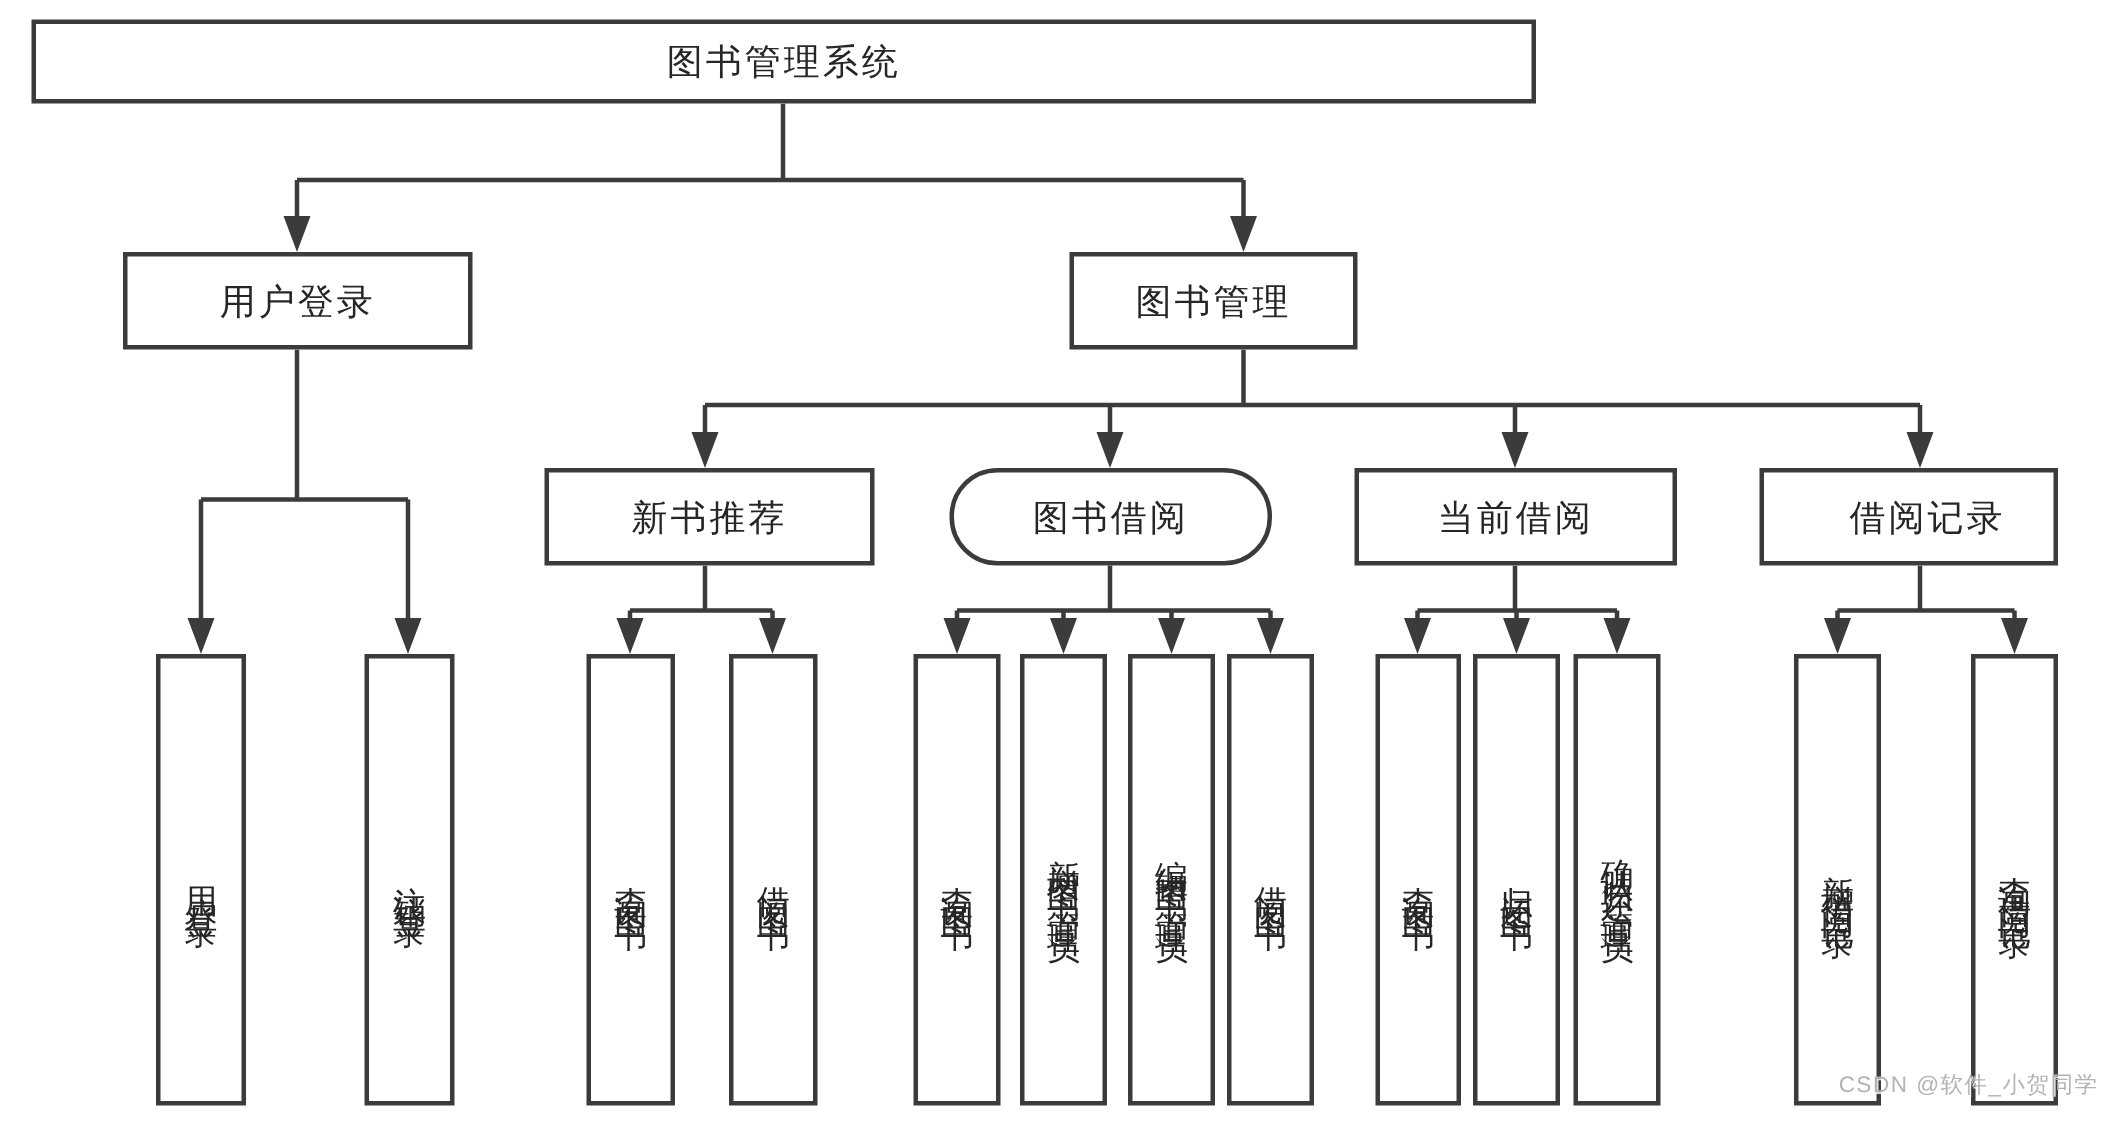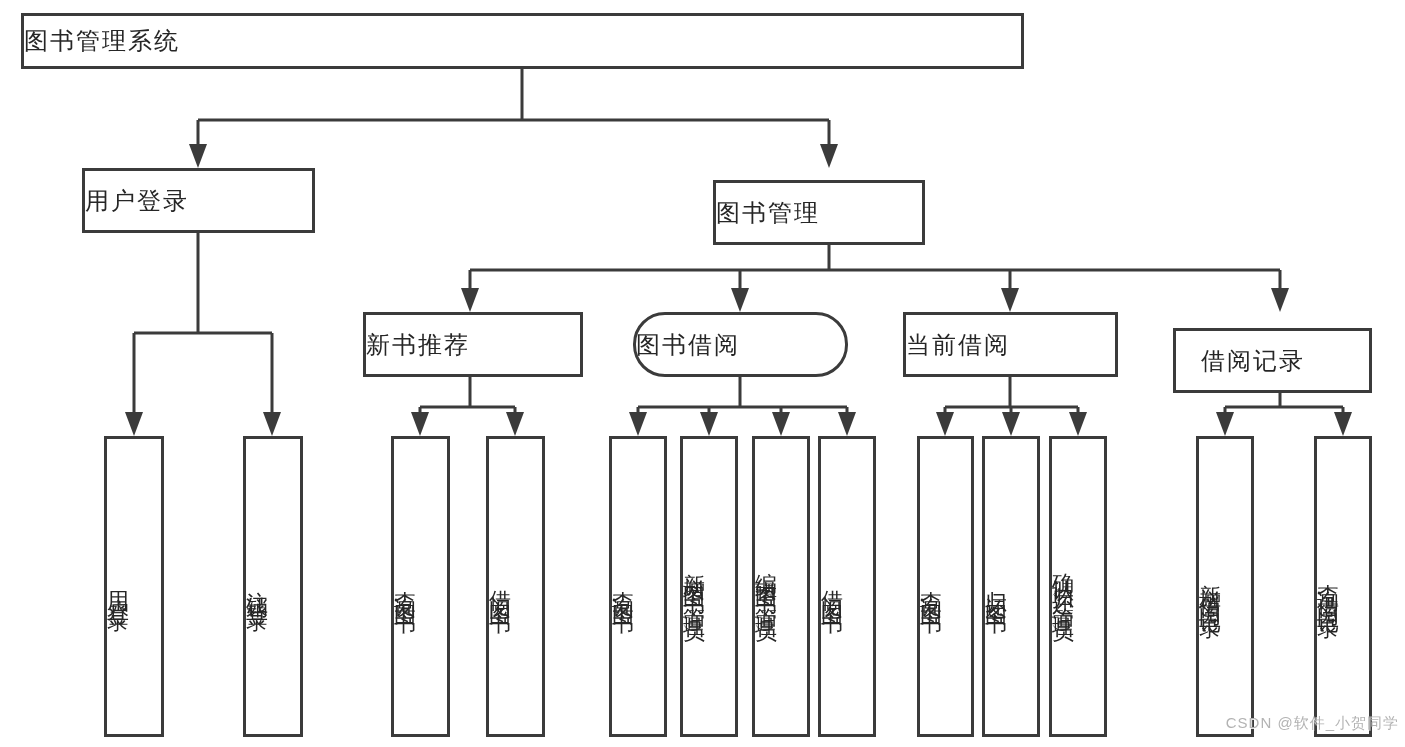--- a/index.html
+++ b/index.html
@@ -7,40 +7,40 @@
     position:relative;
     width:1405px;height:747px;
     background:#ffffff;
     font-family:"Liberation Sans","DejaVu Sans",sans-serif;
     overflow:hidden;
   }
   #wires{position:absolute;left:0;top:0;width:1405px;height:747px;pointer-events:none;}
   .box{
     position:absolute;box-sizing:border-box;
     background:#ffffff;border:3px solid #3b3b3b;
-    display:flex;align-items:center;justify-content:flex-start;
+    display:flex;align-items:center;justify-content:center;
     color:#262626;
   }
   .hbox .lbl{font-size:24px;letter-spacing:2px;white-space:nowrap;}
   .leaf{top:436px;height:301px;}
   .vbox .lbl{
     writing-mode:vertical-rl;text-orientation:mixed;
     font-size:22px;letter-spacing:7px;line-height:1;
     white-space:nowrap;
   }
   
   #b-root{left:21px;top:13px;width:1003px;height:56px;}
   
   #b-login{left:82px;top:168px;width:233px;height:65px;}
-  #b-mgmt{left:713px;top:168px;width:212px;height:65px;margin-top:12px;}
+  #b-mgmt{left:713px;top:168px;width:192px;height:65px;}
   
   #b-nbr{left:363px;top:312px;width:220px;height:65px;}
   #b-bb{left:633px;top:312px;width:215px;height:65px;border-radius:32px;}
   #b-cb{left:903px;top:312px;width:215px;height:65px;}
-  #b-br{left:1173px;top:328px;width:199px;height:65px;padding-left:25px;}
+  #b-br{left:1173px;top:312px;width:199px;height:65px;padding-left:25px;}
   
   #b-ul1{left:104px;width:60px;}
   #b-ul2{left:243px;width:60px;}
   #b-nbr1{left:391px;width:59px;}
   #b-nbr2{left:486px;width:59px;}
   #b-bb1{left:609px;width:58px;}
   #b-bb2{left:680px;width:58px;}
   #b-bb3{left:752px;width:58px;}
   #b-bb4{left:818px;width:58px;}
   #b-cb1{left:917px;width:57px;}

